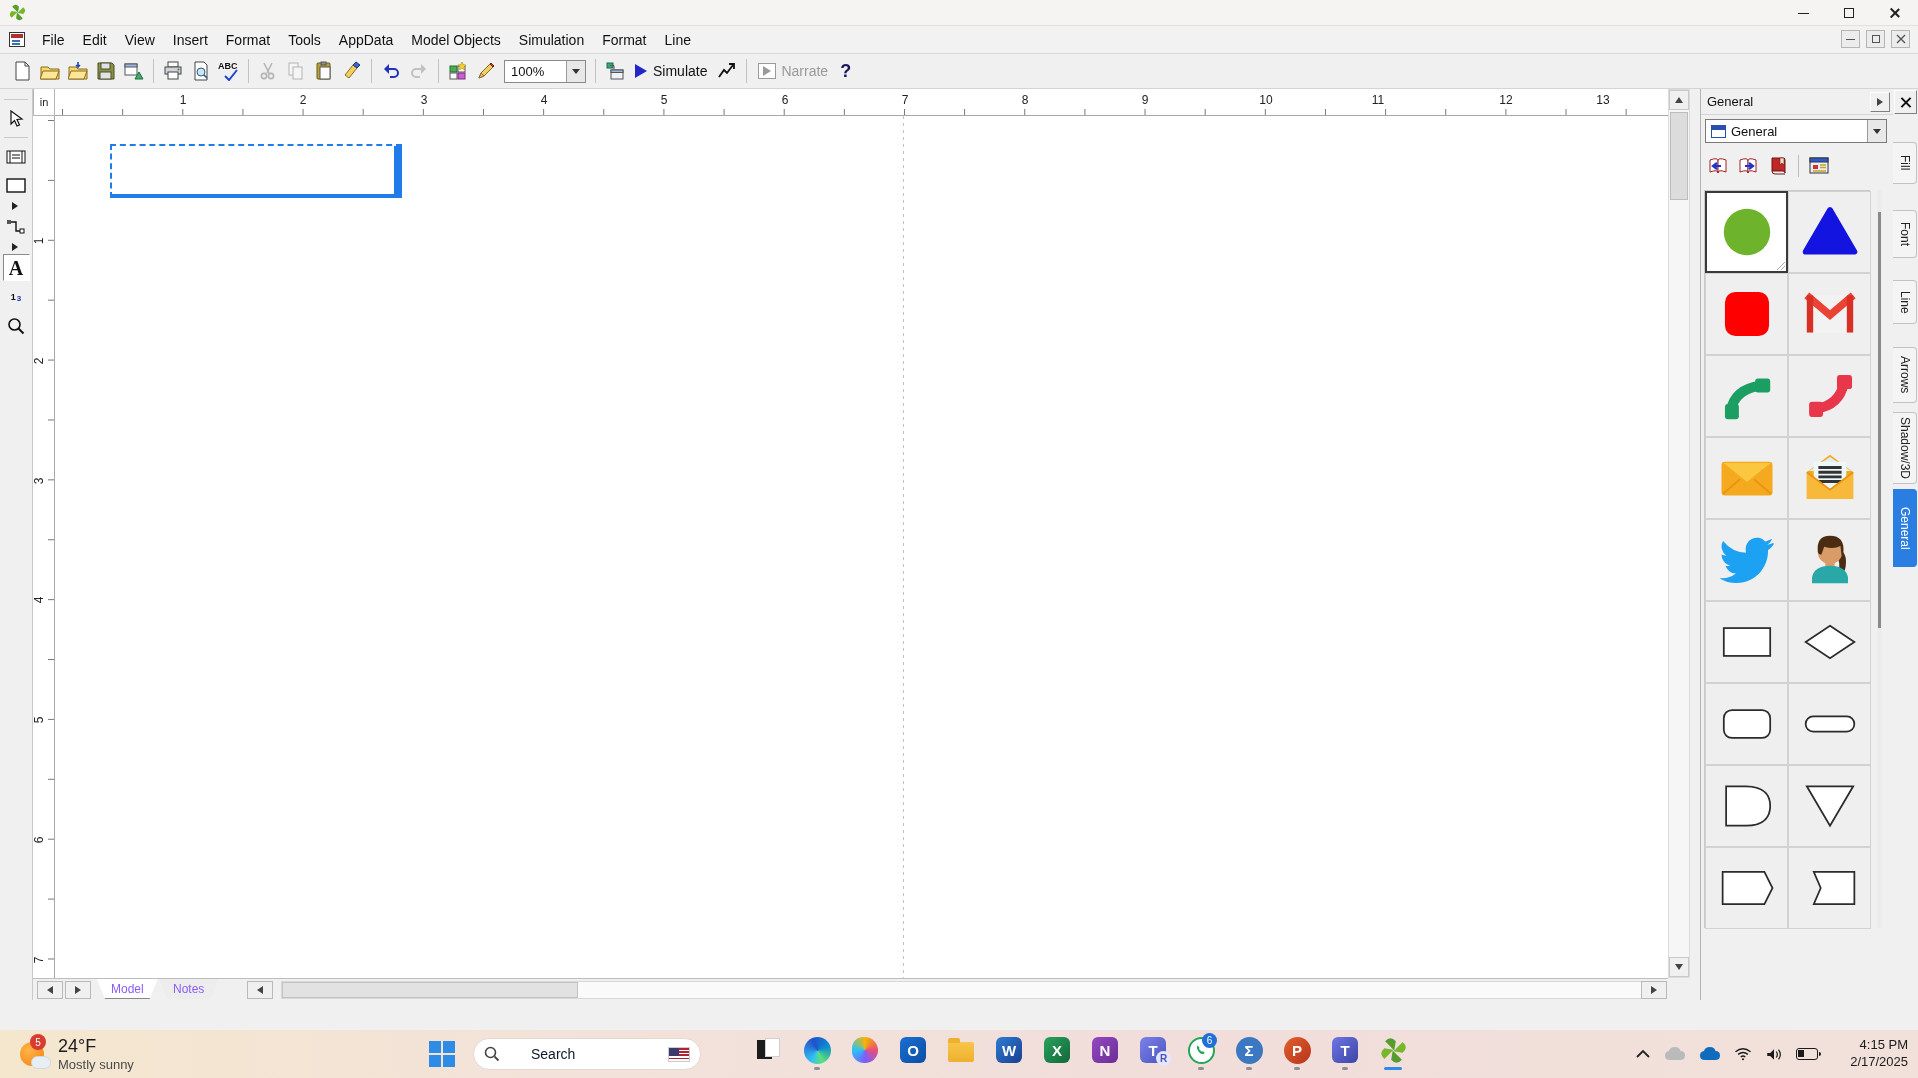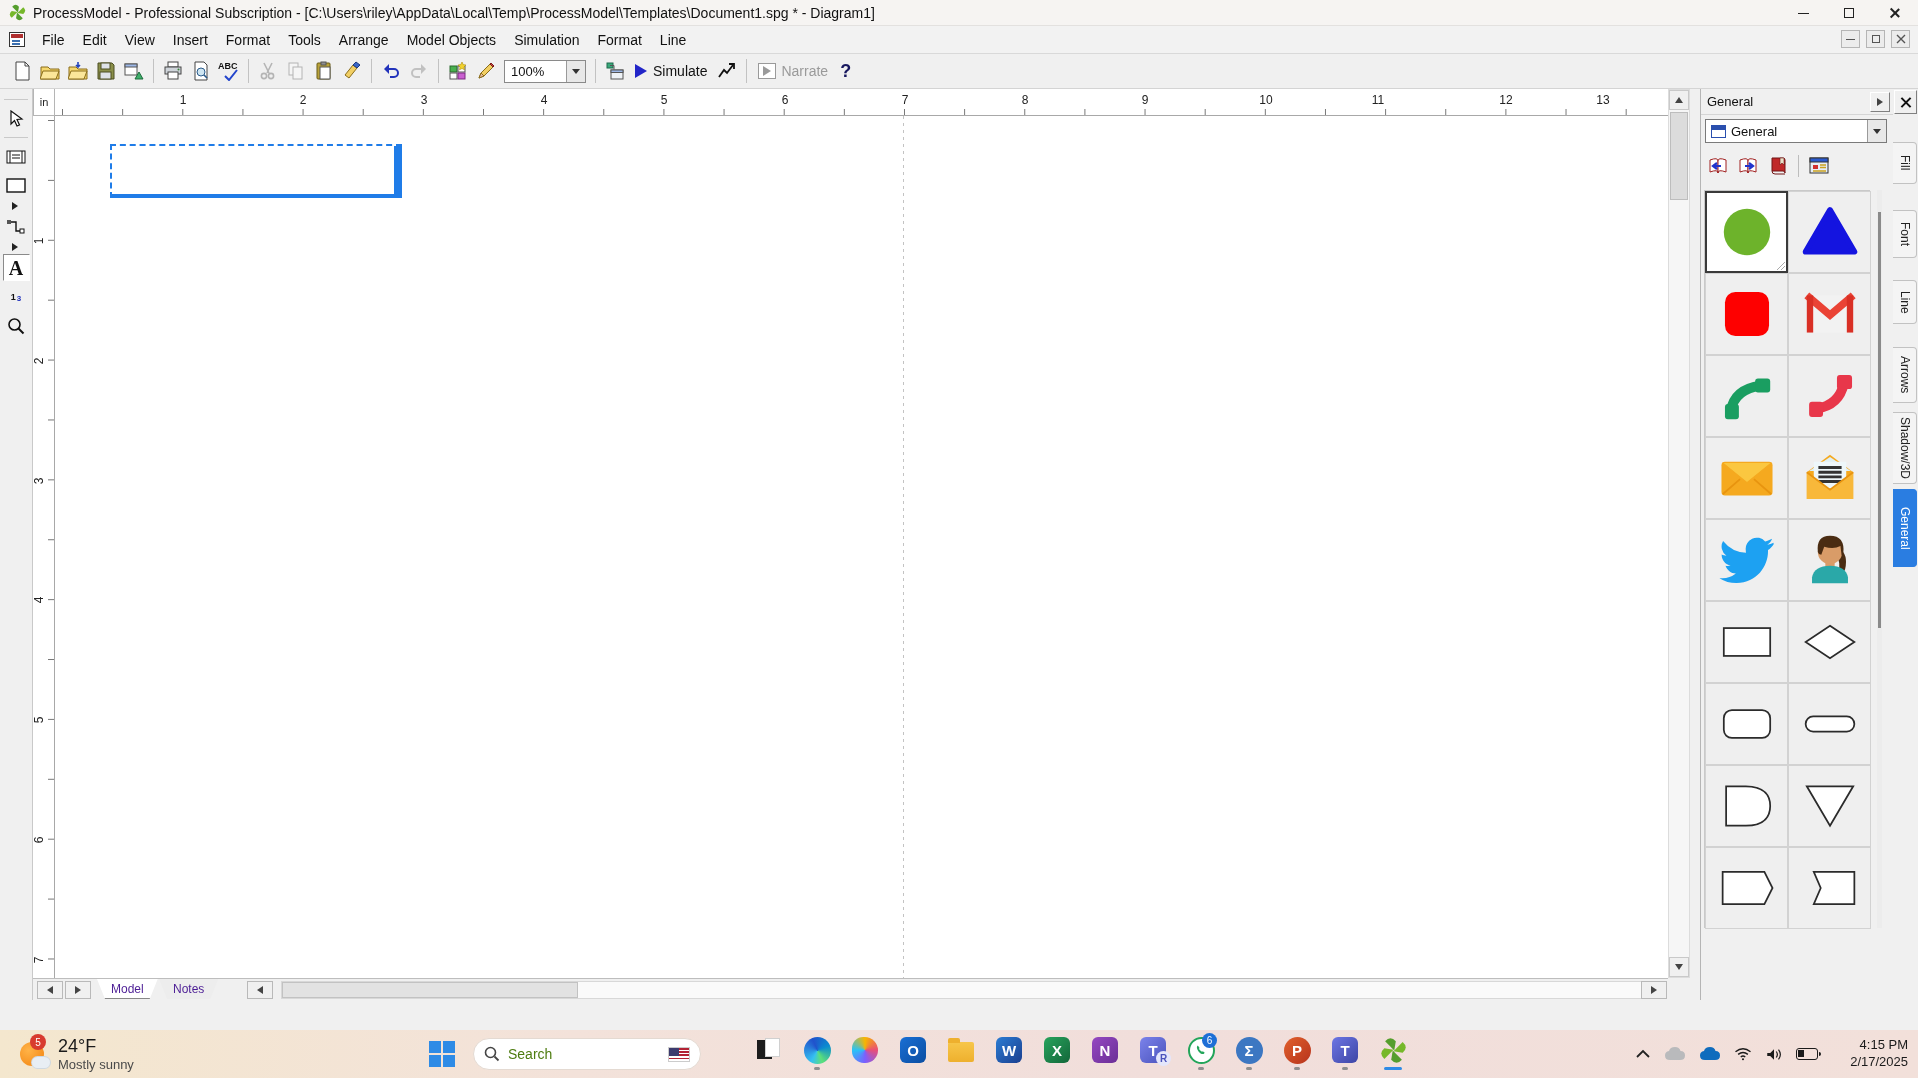--- a/index.html
+++ b/index.html
@@ -77,21 +77,21 @@
   .vscroll{position:absolute;left:1668px;top:0;width:22px;height:889px;background:#f6f6f6;border:1px solid #dcdcdc;}
   .sbtn{position:absolute;left:0;width:20px;height:20px;background:#f0f0f0;border:1px solid #c9c9c9;display:flex;align-items:center;justify-content:center;}
   .tri-up{width:0;height:0;border-left:4px solid transparent;border-right:4px solid transparent;border-bottom:6px solid #444;}
   .tri-dn{width:0;height:0;border-left:4px solid transparent;border-right:4px solid transparent;border-top:6px solid #444;}
   .tri-lf{width:0;height:0;border-top:4px solid transparent;border-bottom:4px solid transparent;border-right:6px solid #444;}
   .tri-rt{width:0;height:0;border-top:4px solid transparent;border-bottom:4px solid transparent;border-left:6px solid #444;}
   .vthumb{position:absolute;left:1px;top:22px;width:18px;height:88px;background:#dcdcdc;border:1px solid #bdbdbd;}
 
   .tabstrip{position:absolute;left:33px;top:889px;width:1635px;height:22px;background:#f0f0f0;border-top:1px solid #bdbdbd;}
   .tsbtn{position:absolute;top:2px;width:26px;height:18px;background:#f0f0f0;border:1px solid #b9b9b9;display:flex;align-items:center;justify-content:center;}
-  .sheettab{position:absolute;top:0;height:20px;padding:0 14px;font-size:12px;color:#4c1d95;display:flex;align-items:center;clip-path:polygon(0 0,100% 0,calc(100% - 8px) 100%,8px 100%);}
+  .sheettab{position:absolute;top:0;height:20px;padding:0 14px;font-size:12px;color:#8b5cf6;display:flex;align-items:center;clip-path:polygon(0 0,100% 0,calc(100% - 8px) 100%,8px 100%);}
   .sheettab.sel{background:#ffffff;border-bottom:1px solid #888;}
   .sheettab.unsel{background:#ededed;}
   .hscrolltrack{position:absolute;left:248px;top:2px;width:1364px;height:18px;background:#fafafa;border:1px solid #d8d8d8;}
   .hthumb{position:absolute;left:0;top:0;width:296px;height:16px;background:#e2e2e2;border:1px solid #c2c2c2;}
 
   
   .rpanel{position:absolute;left:1700px;top:0;width:193px;height:911px;background:#f0f0f0;border-left:1px solid #b5b5b5;}
   .rp-head{position:absolute;left:0;top:0;width:193px;height:26px;display:flex;align-items:center;border-bottom:1px solid #d5d5d5;}
   .rp-head .t{font-size:13px;color:#111;padding-left:6px;flex:1;}
   .rp-arrowbtn{width:20px;height:20px;border:1px solid;border-color:#fff #808080 #808080 #fff;background:#f0f0f0;display:flex;align-items:center;justify-content:center;margin-right:4px;}
@@ -130,21 +130,21 @@
   .weather{position:absolute;left:18px;top:6px;display:flex;align-items:center;gap:8px;}
   .wicon{position:relative;width:32px;height:32px;}
   .wsun{position:absolute;left:2px;top:4px;width:24px;height:24px;border-radius:50%;background:radial-gradient(circle at 35% 35%,#ffb347,#f2820e);}
   .wcloud{position:absolute;right:0;bottom:2px;width:18px;height:11px;border-radius:8px;background:#e8eef4;box-shadow:0 0 0 1px #cfd8e0;}
   .wbadge{position:absolute;left:12px;top:-4px;width:16px;height:16px;border-radius:50%;background:#d83b2f;color:#fff;font-size:10px;display:flex;align-items:center;justify-content:center;}
   .wtxt .temp{font-size:18px;color:#1b1b1b;}
   .wtxt .desc{font-size:13px;color:#4a4a4a;}
   .startbtn{position:absolute;left:428px;top:10px;width:28px;height:28px;display:grid;grid-template-columns:12px 12px;grid-auto-rows:12px;gap:2px;place-content:center;}
   .startbtn i{background:#2e8be6;}
   .searchpill{position:absolute;left:473px;top:8px;width:228px;height:32px;background:#fff;border:1px solid #e4dad2;border-radius:16px;display:flex;align-items:center;padding:0 10px;gap:8px;}
-  .searchpill .stext{font-size:14px;color:#4d7c0f;flex:1;}
+  .searchpill .stext{font-size:14px;color:#0f172a;flex:1;margin-left:23px;}
   .usflag{position:relative;width:22px;height:15px;background:repeating-linear-gradient(180deg,#b22234 0 1.6px,#fff 1.6px 3.2px);border:0.5px solid #ccc;}
   .usflag:before{content:"";position:absolute;left:0;top:0;width:10px;height:8px;background:#3c3b6e;}
   .tkicons{position:absolute;left:752px;top:6px;display:flex;gap:14px;align-items:flex-start;}
   .tk{position:relative;width:34px;height:40px;display:flex;flex-direction:column;align-items:center;}
   .tk .ic{width:28px;height:28px;display:flex;align-items:center;justify-content:center;}
   .tk .dot{width:6px;height:3px;border-radius:2px;background:#8f8f8f;margin-top:3px;}
   .tk .bar{width:18px;height:3px;border-radius:2px;background:#2e8be6;margin-top:3px;}
   .sq{width:26px;height:26px;border-radius:6px;color:#fff;font-size:15px;font-weight:bold;display:flex;align-items:center;justify-content:center;}
   .circ{width:27px;height:27px;border-radius:50%;color:#fff;font-size:15px;font-weight:bold;display:flex;align-items:center;justify-content:center;}
   .badge{position:absolute;top:-3px;right:-2px;min-width:15px;height:15px;border-radius:8px;background:#1f6fd6;color:#fff;font-size:10px;display:flex;align-items:center;justify-content:center;padding:0 3px;}
@@ -163,21 +163,20 @@
 
   <div class="titlebar">
     <svg class="app-ico" viewBox="0 0 100 100">
       <g transform="rotate(45 50 50)">
         <path d="M52 4 q30-2 28 28 l-28 20z" fill="#76b82a"></path>
         <path d="M96 52 q2 30-28 28 l-20-28z" fill="#559e2d"></path>
         <path d="M48 96 q-30 2-28-28 l28-20z" fill="#76b82a"></path>
         <path d="M4 48 q-2-30 28-28 l20 28z" fill="#559e2d"></path>
       </g>
     </svg>
-    <span class="ttext">ProcessModel - Professional Subscription - [C:\Users\riley\AppData\Local\Temp\ProcessModel\Templates\Document1.spg * - Diagram1]</span>
     <div class="wincontrols">
       <div class="wbtn">
           <div class="min"></div>
         </div>
       <div class="wbtn">
           <div class="max"></div>
         </div>
       <div class="wbtn">
           <div class="cls"></div>
         </div>
@@ -185,21 +184,21 @@
   </div>
 
   <div class="menubar">
     <div class="doc-ico"></div>
     <span class="mitem">File</span>
     <span class="mitem">Edit</span>
     <span class="mitem">View</span>
     <span class="mitem">Insert</span>
     <span class="mitem">Format</span>
     <span class="mitem">Tools</span>
-    <span class="mitem">Arrange</span>
+    <span class="mitem">AppData</span>
     <span class="mitem">Model Objects</span>
     <span class="mitem">Simulation</span>
     <span class="mitem">Format</span>
     <span class="mitem">Line</span>
     <div class="mdi">
       <div class="b">
           <div style="width:9px;height:1px;background:#555;"></div>
         </div>
       <div class="b">
           <div style="width:8px;height:8px;border:1px solid #555;"></div>

